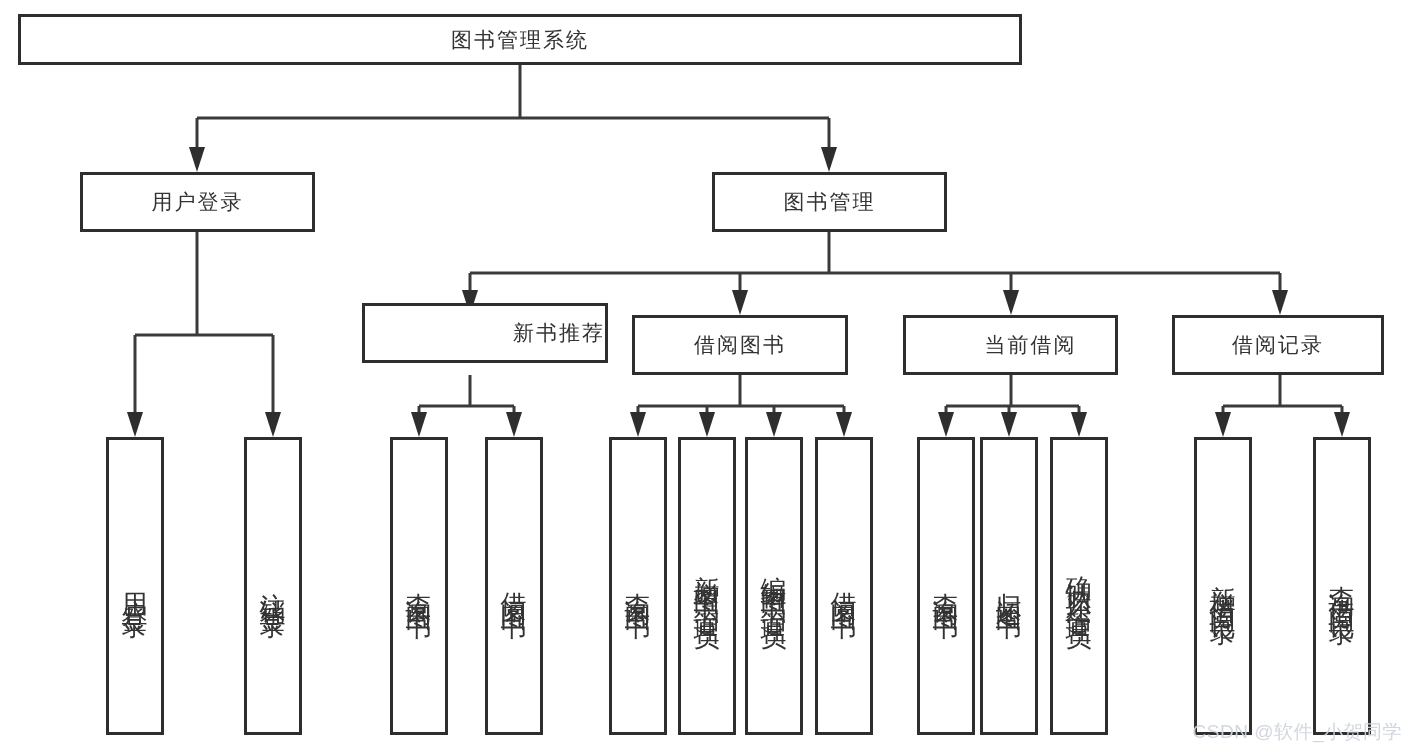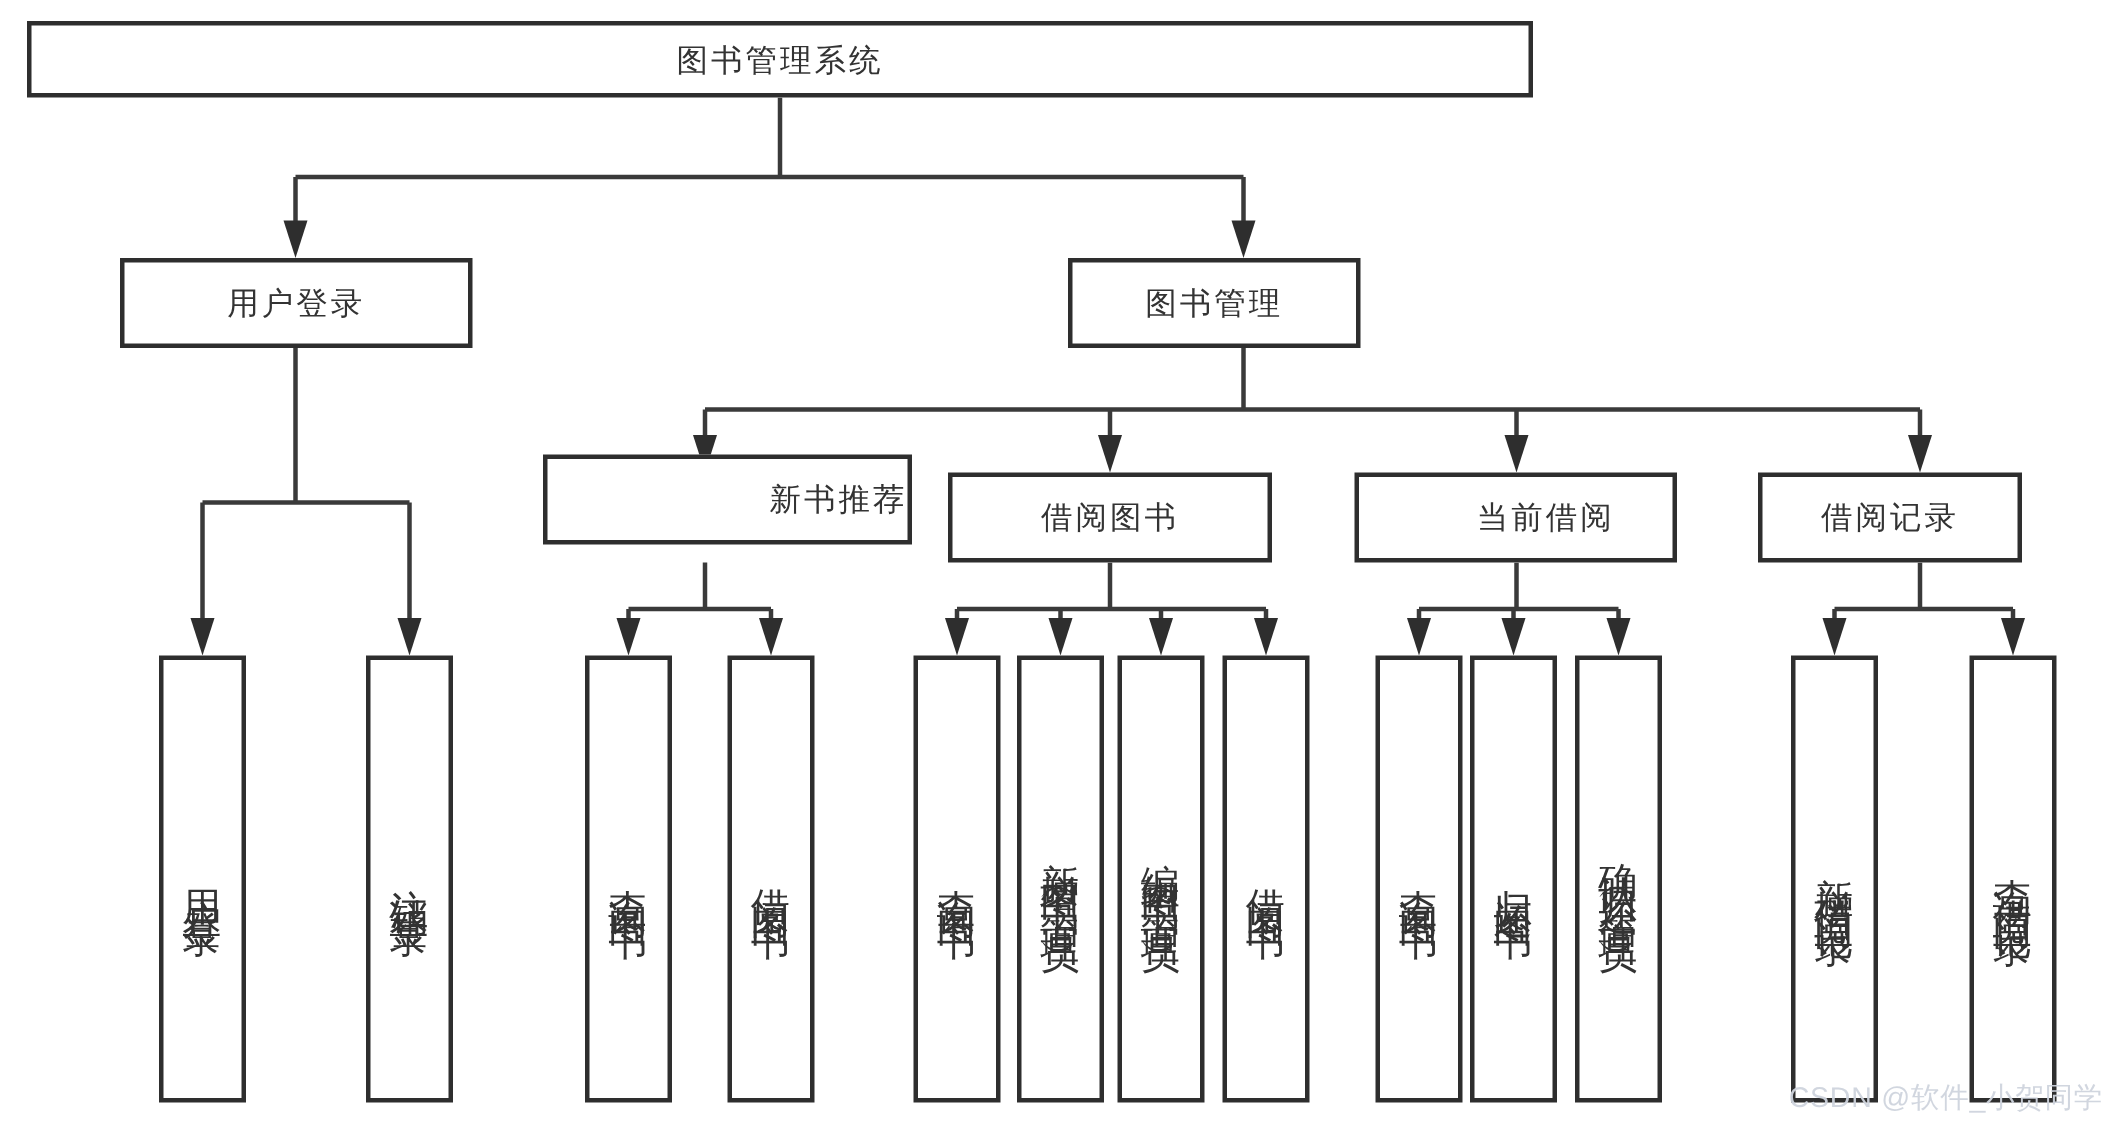--- a/index.html
+++ b/index.html
@@ -37,25 +37,25 @@
     writing-mode: vertical-rl;
     text-orientation: mixed;
     font-size: 26px;
     line-height: 1;
     letter-spacing: 7px;
     color: #333333;
   }
   
   .n-root   { left: 18px;   top: 14px;  width: 1004px; height: 51px; text-align: center; }
   .n-user   { left: 80px;   top: 172px; width: 235px;  height: 60px; }
-  .n-book   { left: 712px;  top: 172px; width: 195px;  height: 60px; }
+  .n-book   { left: 712px;  top: 172px; width: 235px;  height: 60px; }
   .n-l3-0   { left: 362px;  top: 303px; width: 246px;  height: 60px; justify-content: flex-end; }
   .n-l3-1   { left: 632px;  top: 315px; width: 216px;  height: 60px; }
   .n-l3-2   { left: 903px;  top: 315px; width: 215px;  height: 60px; padding-left: 40px; }
-  .n-l3-3   { left: 1172px; top: 315px; width: 176px;  height: 60px; }
+  .n-l3-3   { left: 1172px; top: 315px; width: 212px;  height: 60px; }
   .leaf     { top: 437px; width: 58px; height: 298px; }
   .lf-0  { left: 106px; }
   .lf-1  { left: 244px; }
   .lf-2  { left: 390px; }
   .lf-3  { left: 485px; }
   .lf-4  { left: 609px; }
   .lf-5  { left: 678px; }
   .lf-6  { left: 745px; }
   .lf-7  { left: 815px; }
   .lf-8  { left: 917px; }

